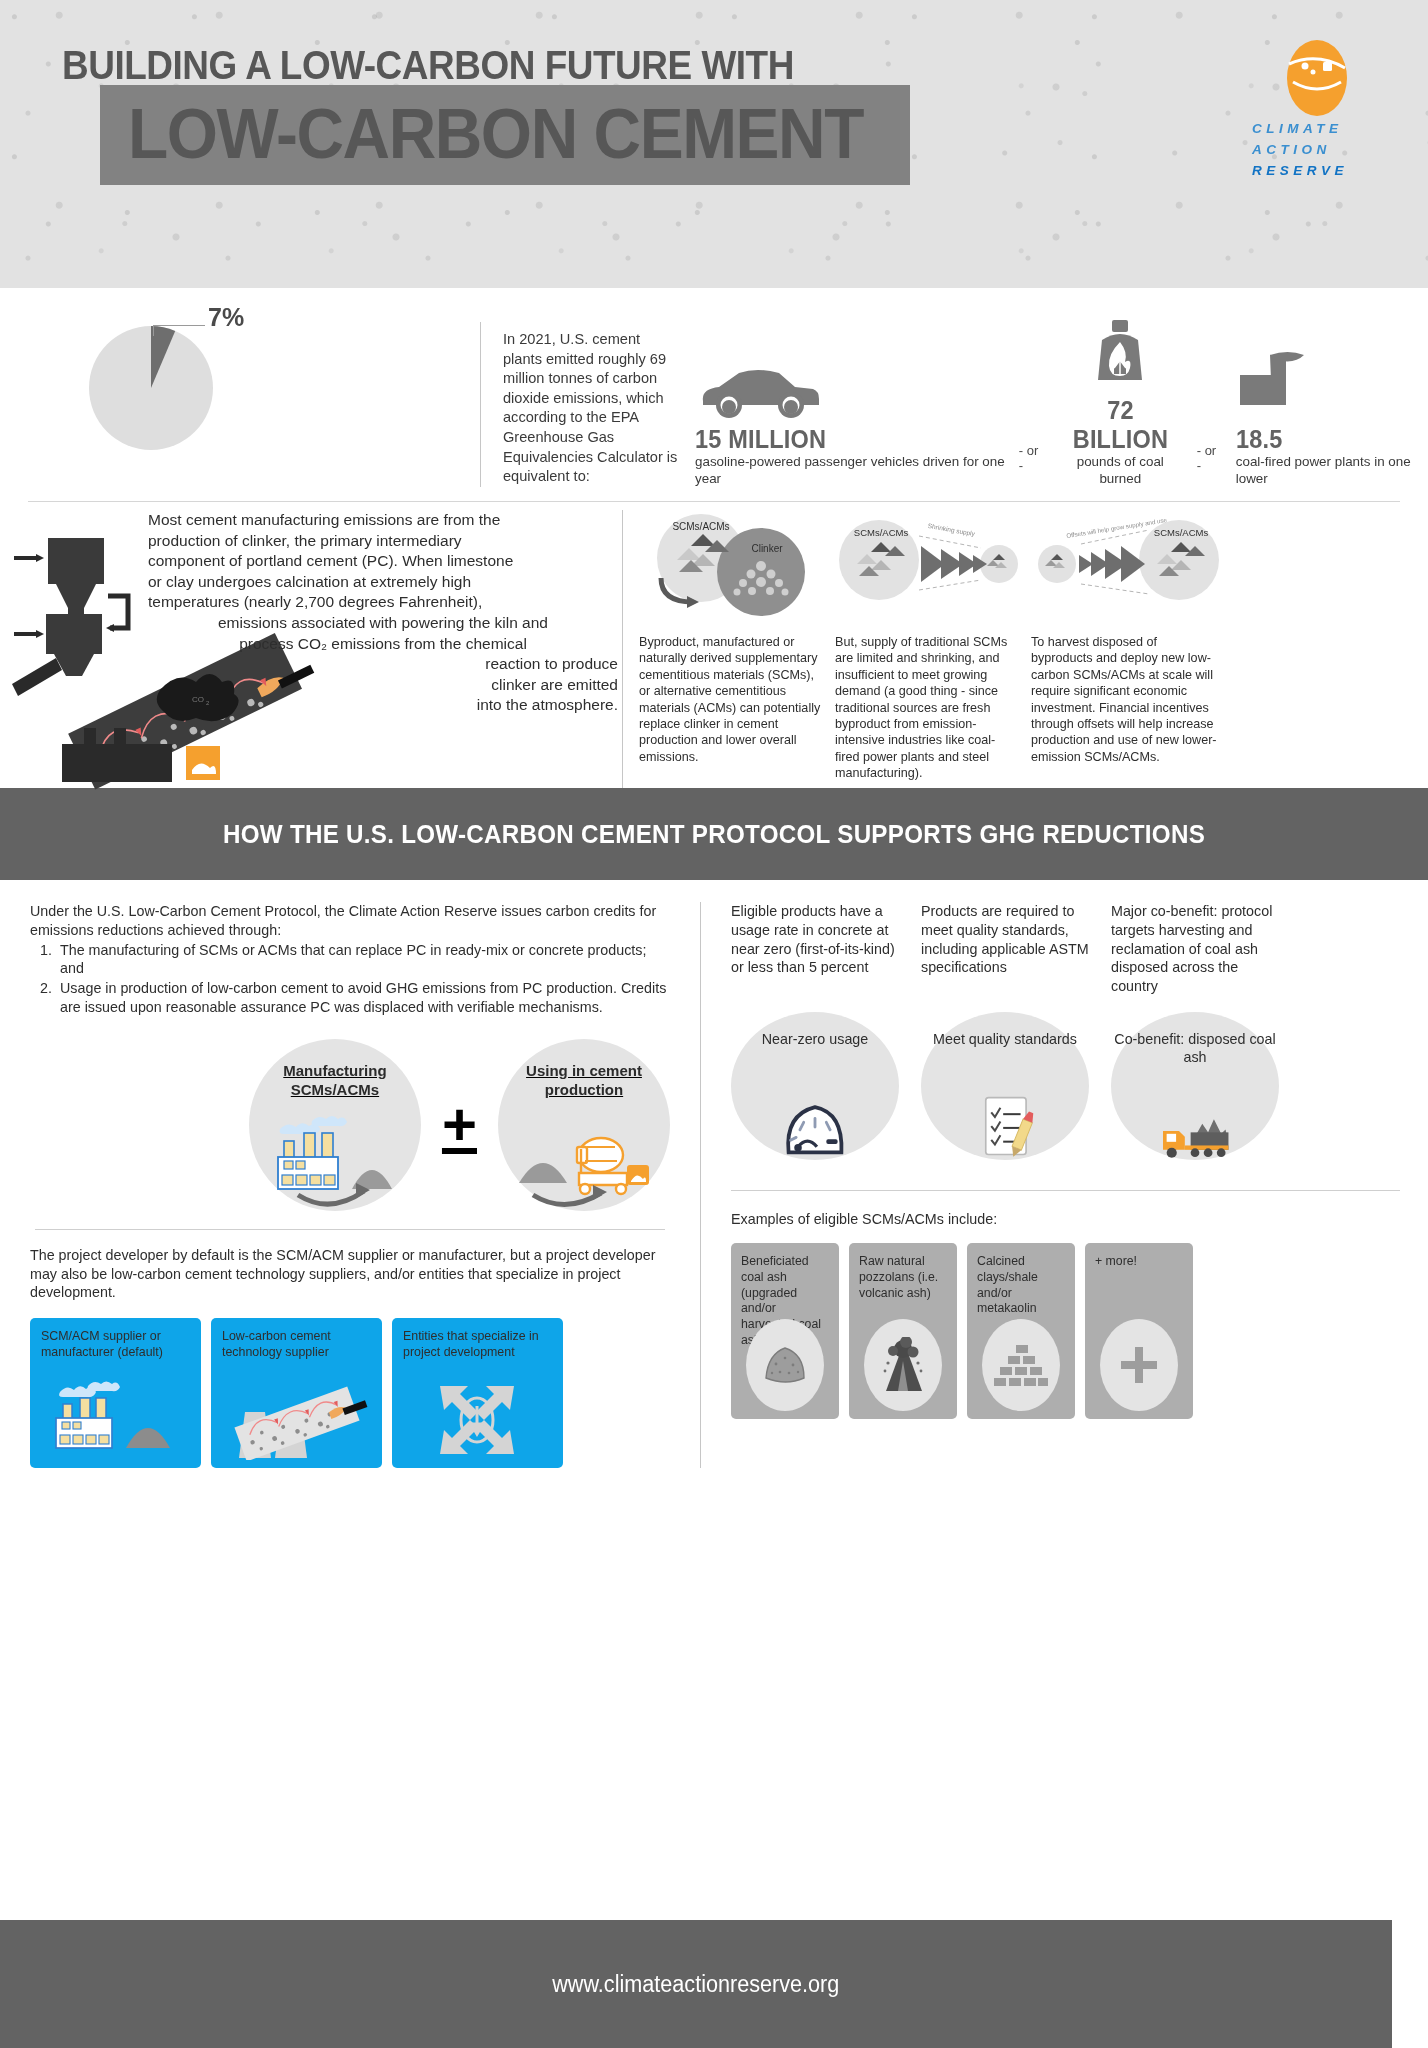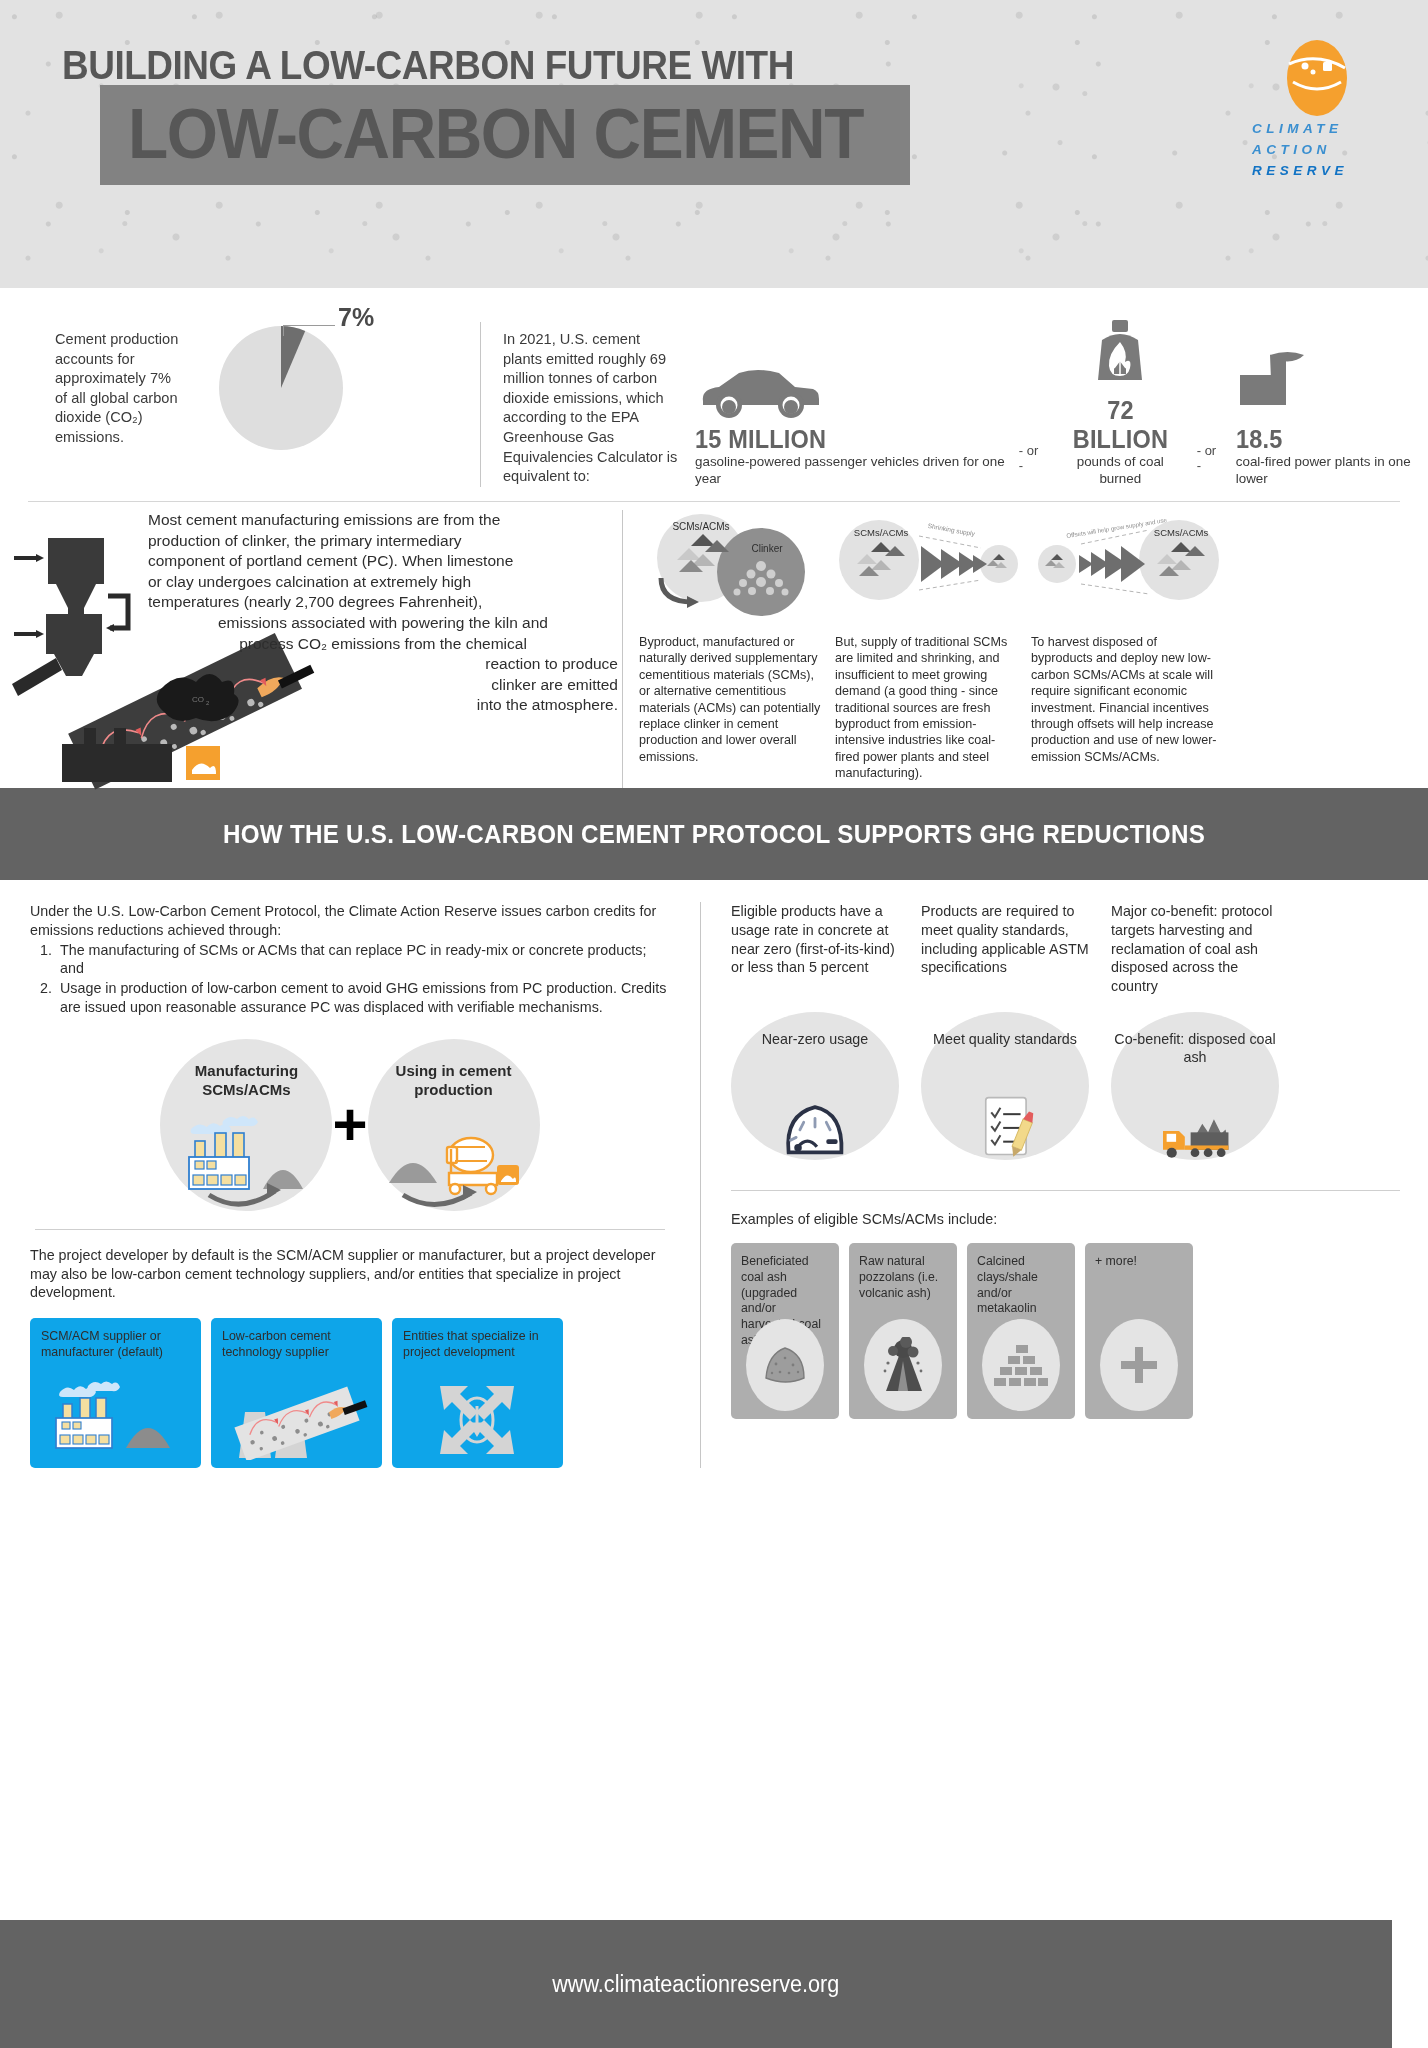--- a/index.html
+++ b/index.html
@@ -161,22 +161,22 @@
   }
   .scm-art { height: 118px; position: relative; }
 
   
   .sec3 { display: flex; padding: 22px 0 0; }
   .left3 { width: 700px; padding: 0 30px 0 30px; position: relative; }
   .p3 { font-size: 14.3px; line-height: 18.8px; color: #2e2e2e; }
   .p3 ol { margin: 0 0 0 26px; padding: 0; }
   .p3 li { padding-left: 4px; margin-top: 1px; }
   .circles {
-    display: flex; align-items: center; justify-content: center;
-    margin-top: 22px; gap: 0;
+    display: flex; align-items: center; justify-content: flex-end;
+    margin-top: 22px; gap: 21px; text-decoration: underline;
   }
   .bigcirc {
     width: 172px; height: 172px; border-radius: 50%;
     background: #e4e4e4; position: relative;
     display: flex; flex-direction: column; align-items: center;
     padding-top: 22px;
   }
   .bigcirc .ttl {
     font-size: 15px; font-weight: bold; color: #2b2b2b;
     text-align: center; line-height: 19px;
@@ -248,21 +248,20 @@
       <div class="logo-word">ACTION</div>
       <div class="logo-word res">RESERVE</div>
     </div>
   </div>
 
 
   <div class="sec1">
     <div class="sec1-row">
 
       <div class="pie-block">
-        <div class="pie-text">Cement production accounts for approximately 7% of all global carbon dioxide (CO₂) emissions.</div>
         <div class="pie-wrap">
           <svg width="160" height="140" viewBox="0 0 160 140">
             <circle cx="78" cy="70" r="62" fill="#dedede"></circle>
             <path d="M78 70 L78 8 A62 62 0 0 1 102.2 12.9 Z" fill="#6e6e6e"></path>
           </svg>
           <div class="pie-leader"></div>
           <div class="pie-label">7%</div>
         </div>
       </div>
 

